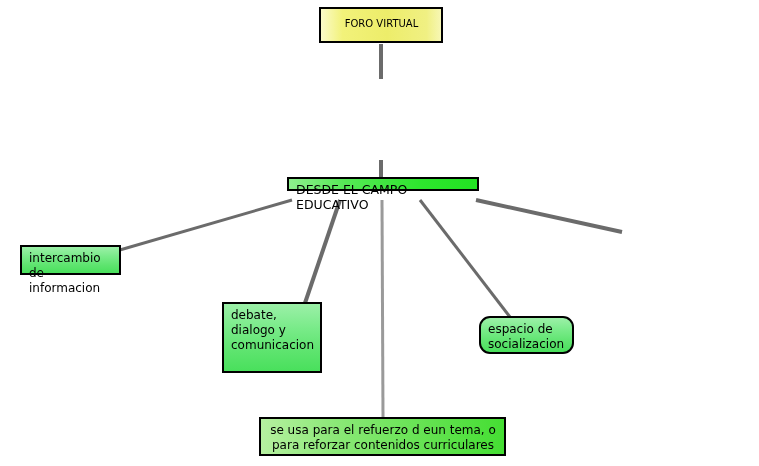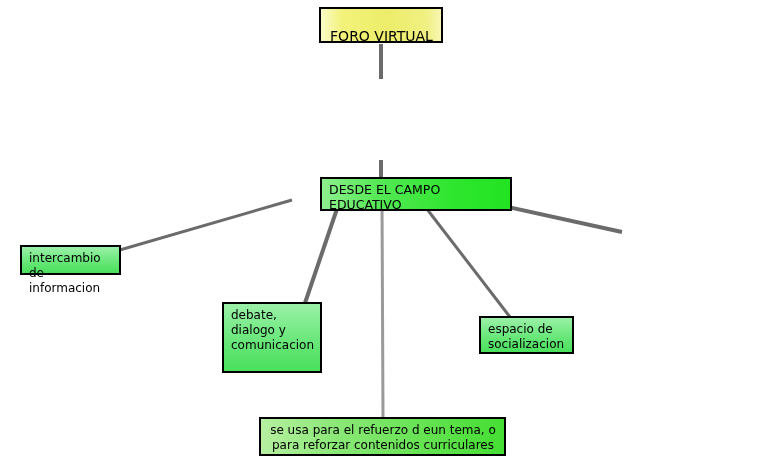--- a/index.html
+++ b/index.html
@@ -27,23 +27,23 @@
     box-sizing: border-box;
     border: 2px solid #000000;
     color: #000000;
     font-size: 12px;
     line-height: 15px;
     padding: 4px 6px 4px 7px;
     z-index: 5;
   }
   .node-root {
     background: linear-gradient(to right, #fbfbc9 0%, #f2f27a 18%, #eded6a 55%, #f0f083 88%, #f7f7b4 100%);
-    font-size: 14px;
+    font-size: 10px;
     text-align: center;
-    padding-top: 20px;
+    padding-top: 7px;
   }
   .node-desc {
     background: linear-gradient(to right, #eaf5b4 0%, #d8ef92 28%, #b7e663 62%, #96dd3a 88%, #8ad92c 100%);
   }
   .node-branch {
     background: linear-gradient(to right, #8ef08e 0%, #55e855 30%, #2ee62e 70%, #22e322 100%);
     font-size: 12.5px;
     padding-top: 3px;
     padding-bottom: 3px;
   }
@@ -68,34 +68,34 @@
     <line x1="382" y1="200" x2="383" y2="417" stroke="#9a9a9a" stroke-width="3"></line>
     <line x1="420" y1="200" x2="510" y2="317" stroke="#6b6b6b" stroke-width="3"></line>
     <line x1="476" y1="200" x2="622" y2="232" stroke="#6b6b6b" stroke-width="4"></line>
   </svg>
 
   <div class="node node-root" style="left:319px; top:7px; width:124px; height:36px;">
     <span>FORO VIRTUAL</span>
   </div>
 
 
-  <div class="node node-branch" style="left:287px; top:177px; width:192px; height:34px;margin-left:33px;">
+  <div class="node node-branch" style="left:287px; top:177px; width:192px; height:14px;">
     <span>DESDE EL CAMPO EDUCATIVO</span>
   </div>
 
   <div class="node node-leaf" style="left:20px; top:245px; width:101px; height:30px;">
     <span>intercambio de informacion</span>
   </div>
 
   <div class="node node-leaf" style="left:222px; top:302px; width:100px; height:71px;">
     <span>debate, dialogo y comunicacion</span>
   </div>
 
   <div class="node node-bottom" style="left:259px; top:417px; width:247px; height:39px;">
     <span>se usa para el refuerzo d eun tema, o para reforzar contenidos curriculares</span>
   </div>
 
-  <div class="node node-leaf" style="left:479px; top:316px; width:95px; height:38px;">
+  <div class="node node-leaf" style="left:479px; top:316px; width:95px; height:38px;border-radius:11px;">
     <span>espacio de socializacion</span>
   </div>
 
 
 </div>
 
 </body></html>

